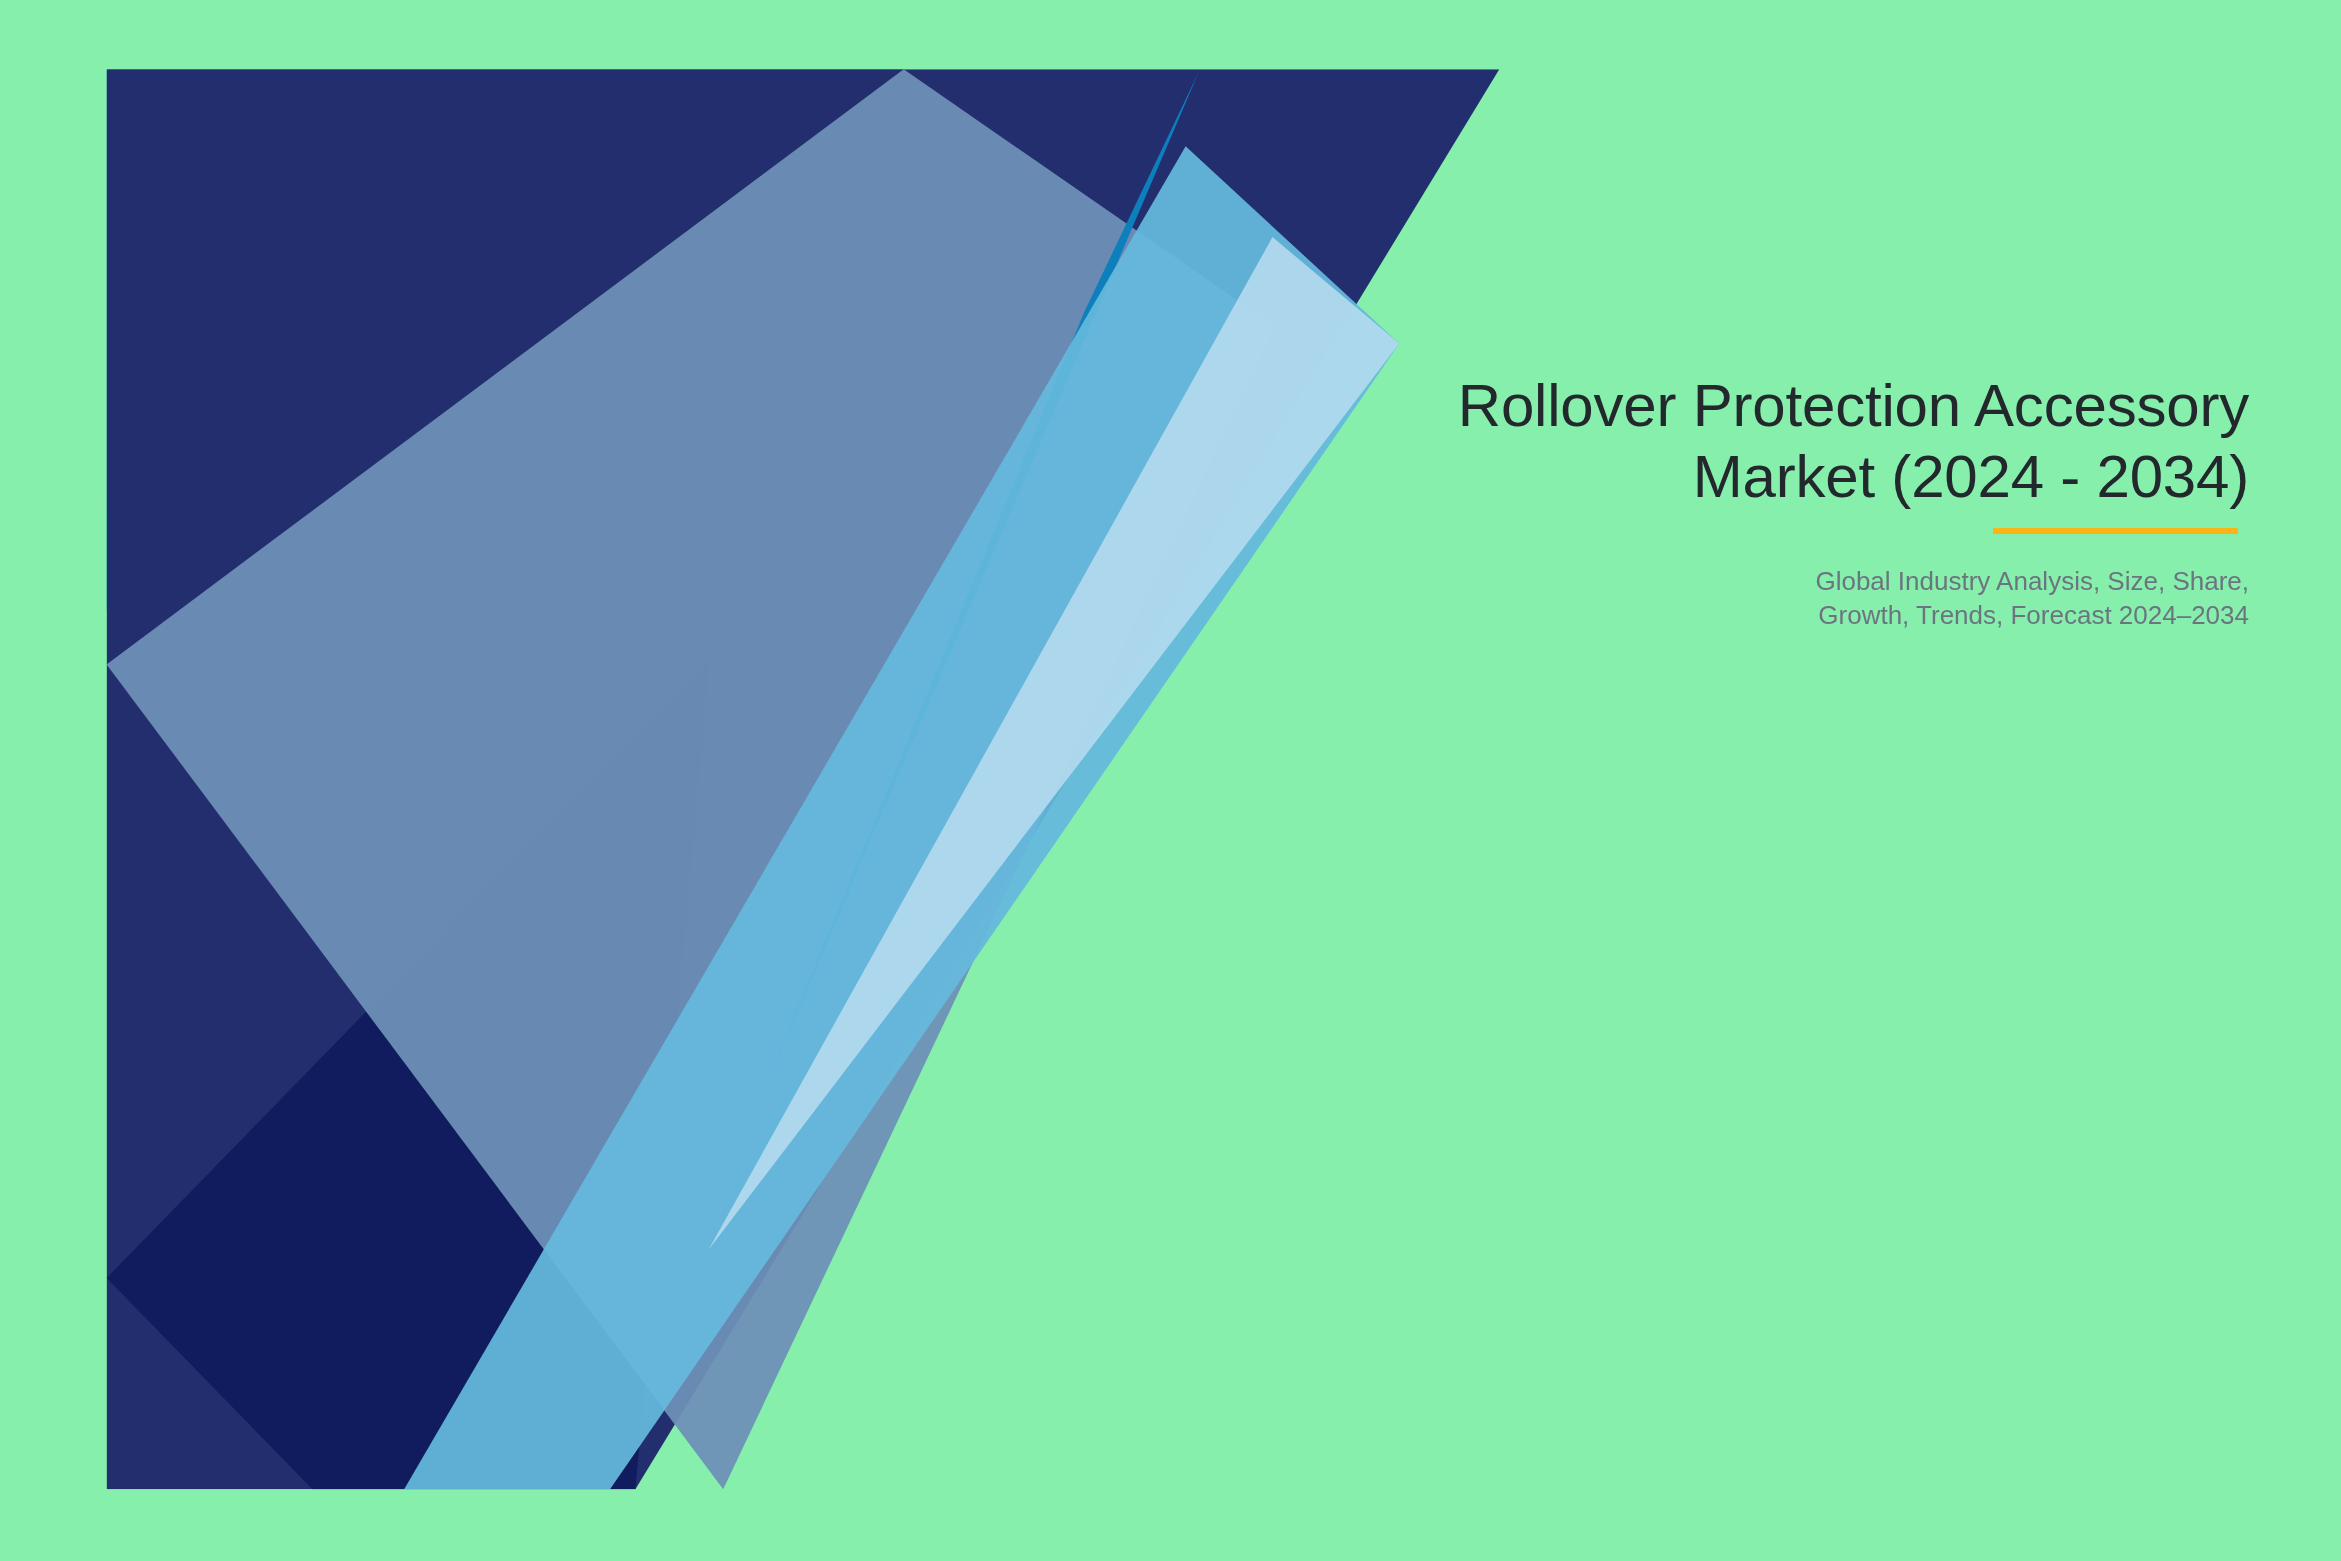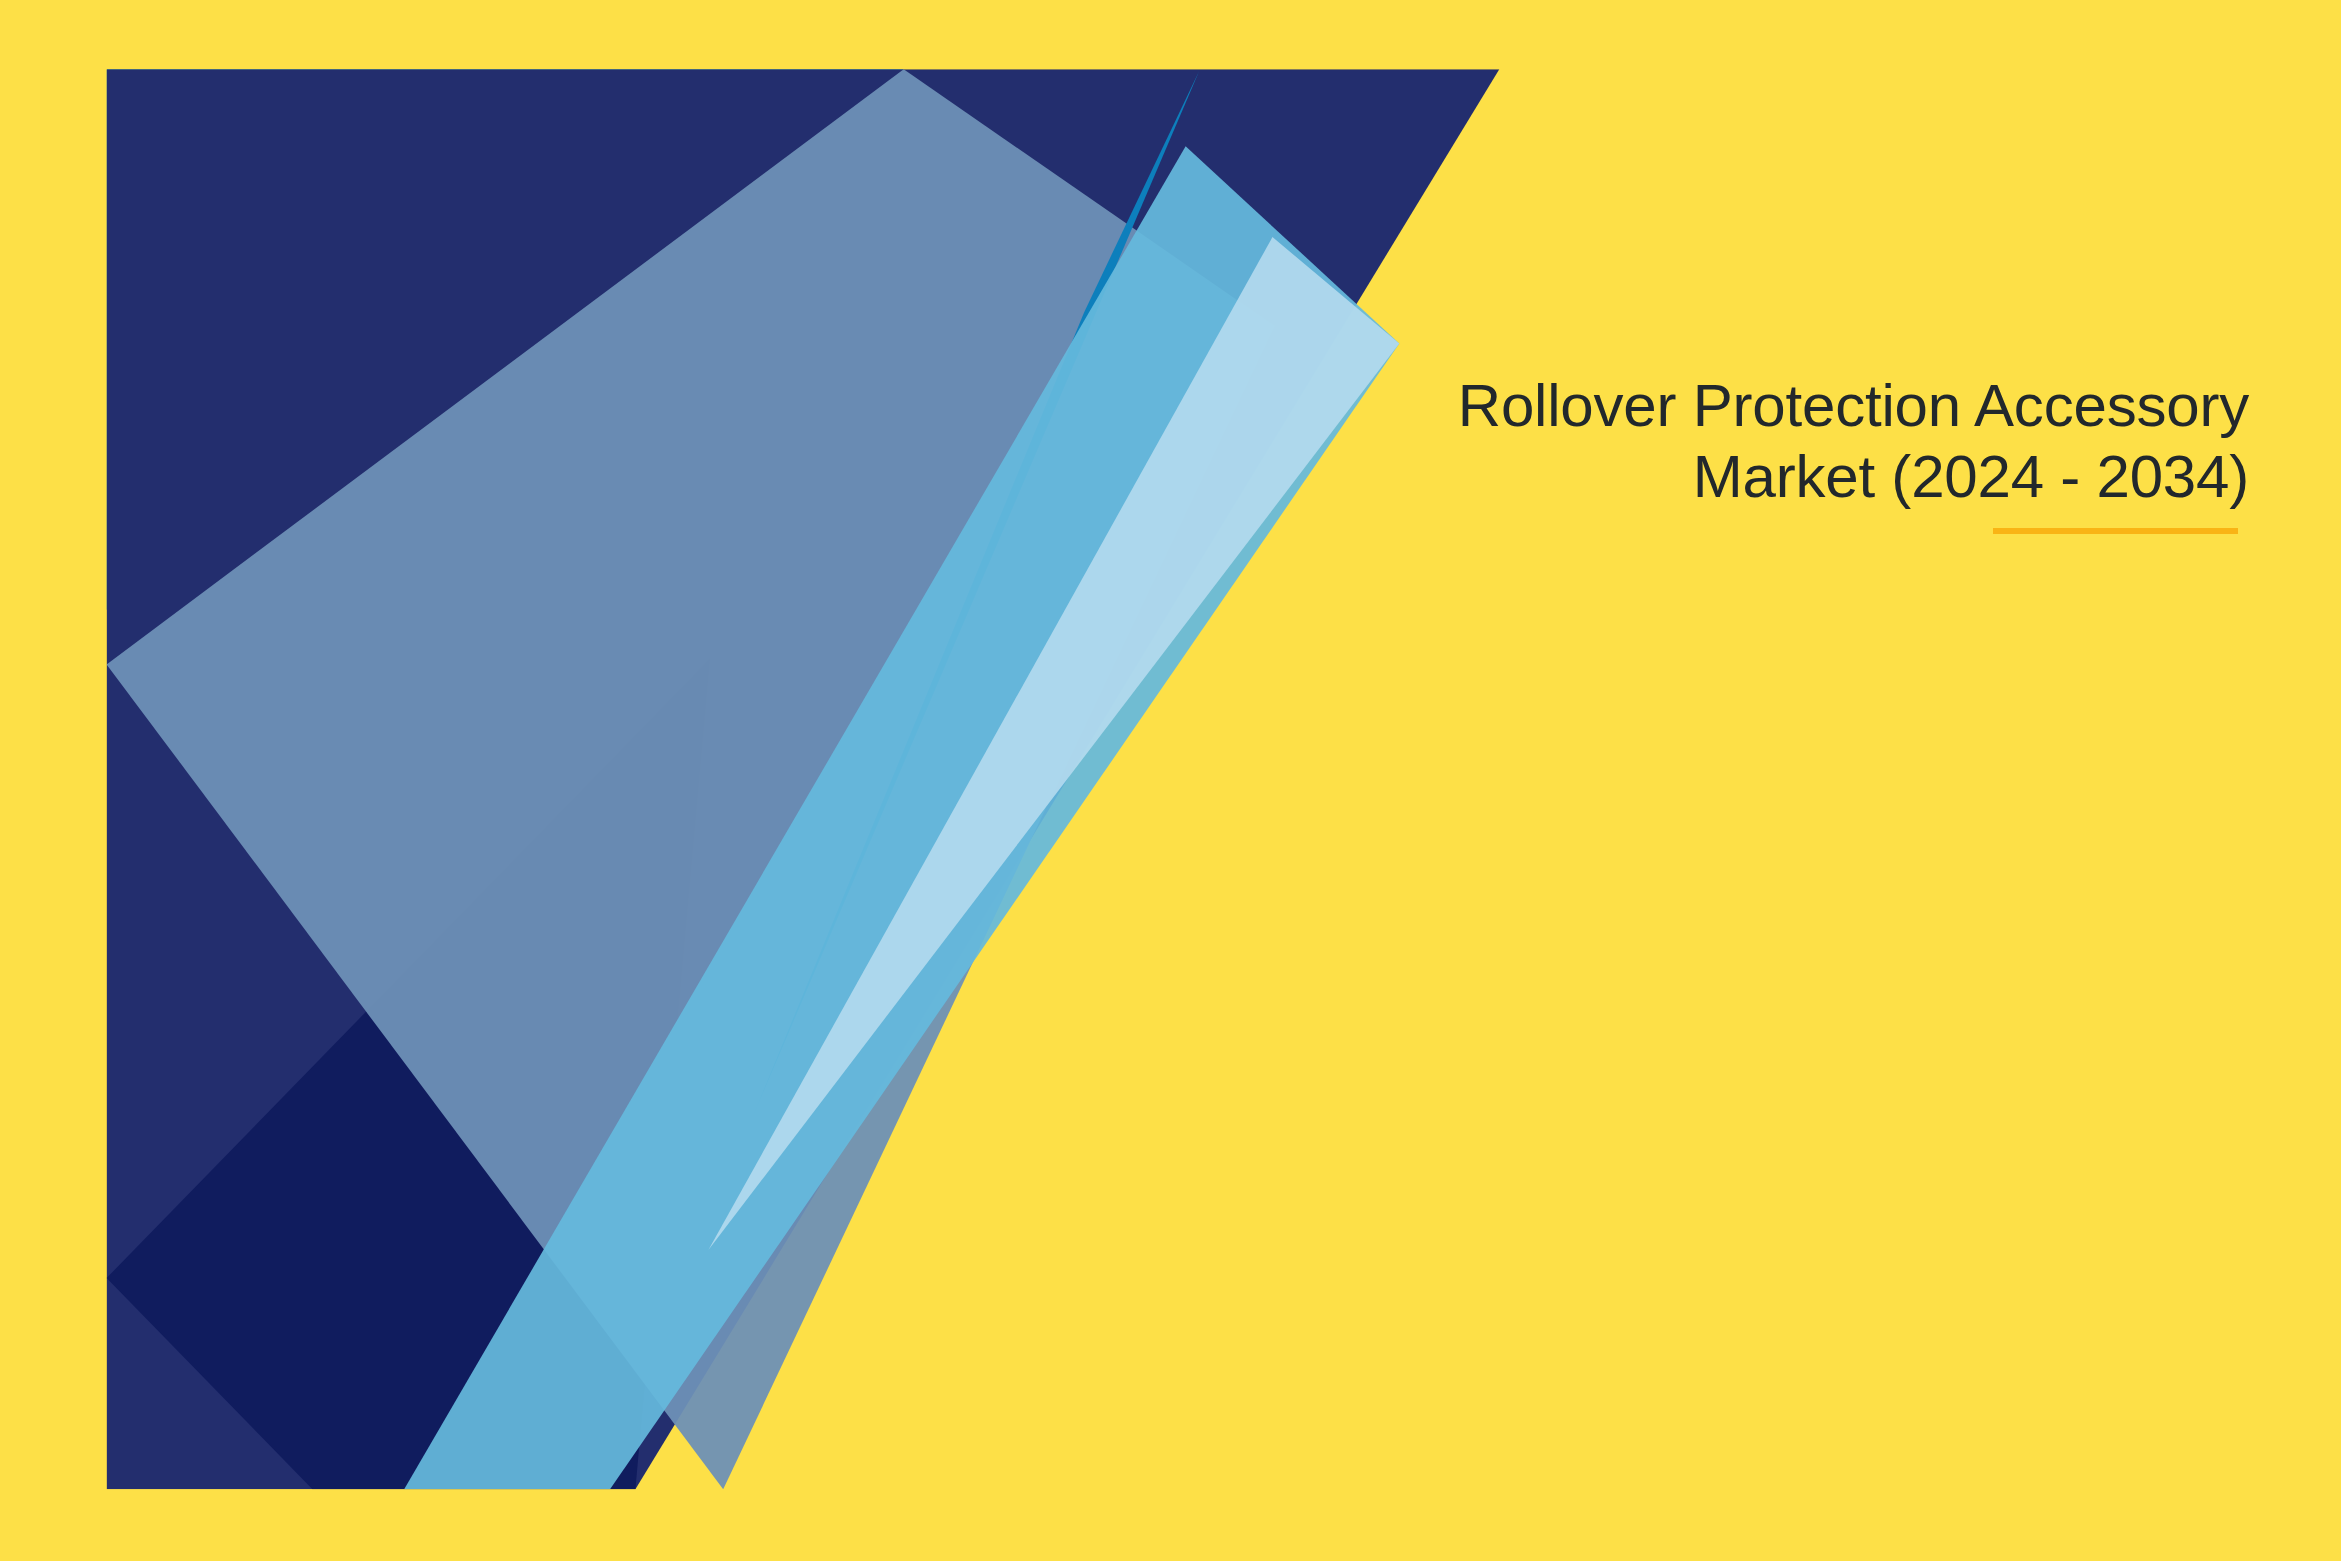--- a/index.html
+++ b/index.html
@@ -11,21 +11,21 @@
   body {
     width: 2342px;
     height: 1561px;
     font-family: "Liberation Sans", "DejaVu Sans", sans-serif;
     overflow: hidden;
   }
   .cover {
     position: relative;
     width: 2342px;
     height: 1561px;
-    background: #fde047;
+    background: #86efac;
     overflow: hidden;
   }
   .artwork {
     position: absolute;
     left: 0;
     top: 0;
     width: 2342px;
     height: 1561px;
   }
   .artwork svg {
@@ -100,16 +100,18 @@
         <polygon fill="#b6dcef" fill-opacity="0.88" points="2608,486 2868,704 1452,2562"></polygon>
       </g>
     </svg>
   </div>
 
   <div class="accent-underline"></div>
 
   <div class="text-block">
     <h1 class="title">Rollover Protection Accessory
 Market (2024 - 2034)</h1>
+    <p class="subtitle">Global Industry Analysis, Size, Share,
+Growth, Trends, Forecast 2024–2034</p>
   </div>
 
 </div>
 
 
 </body></html>

